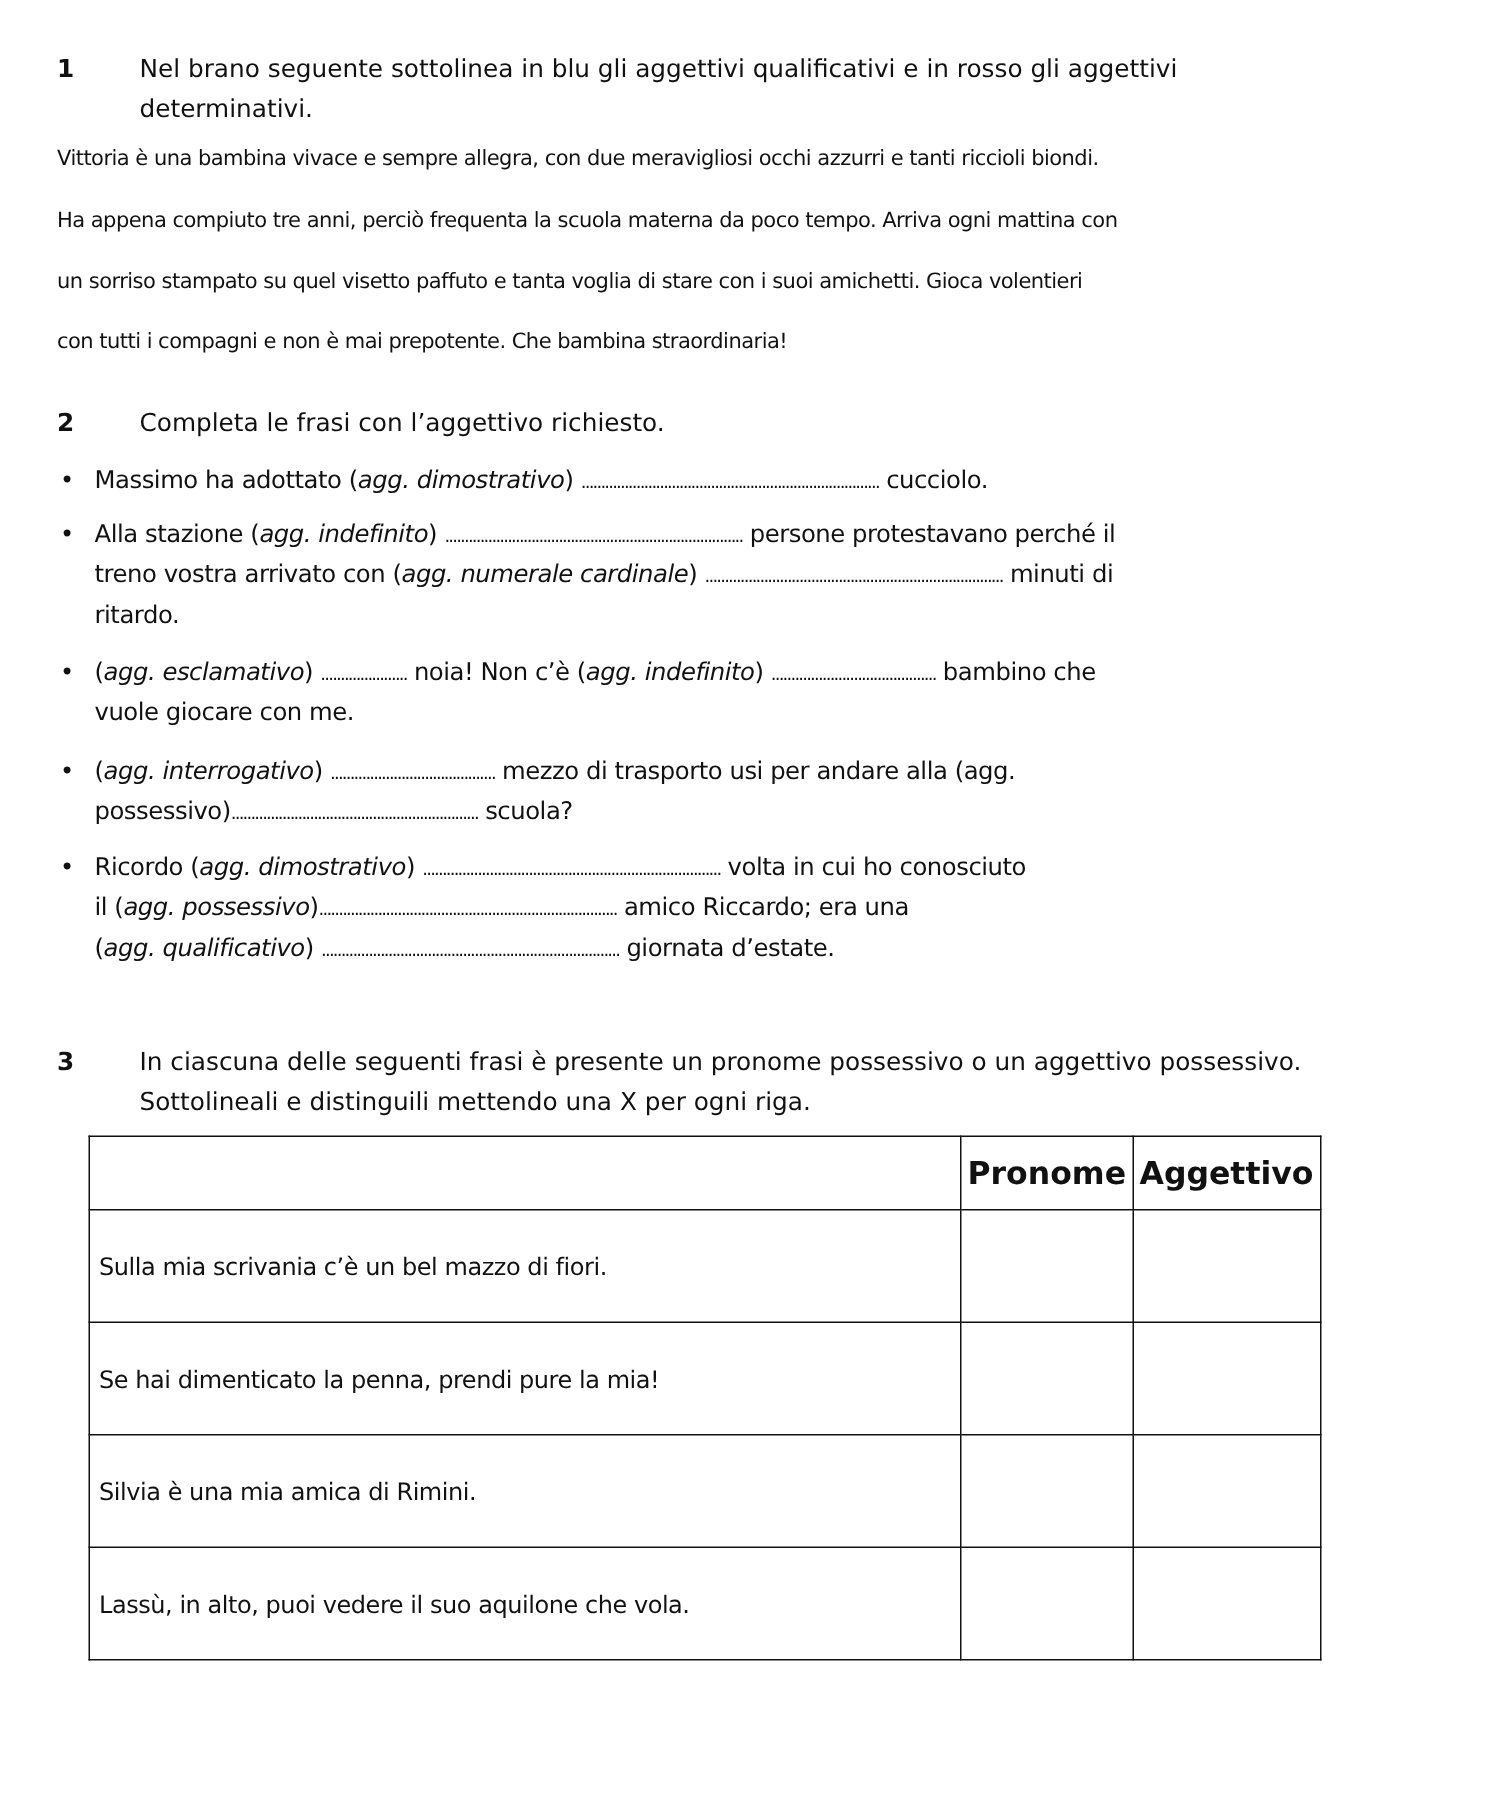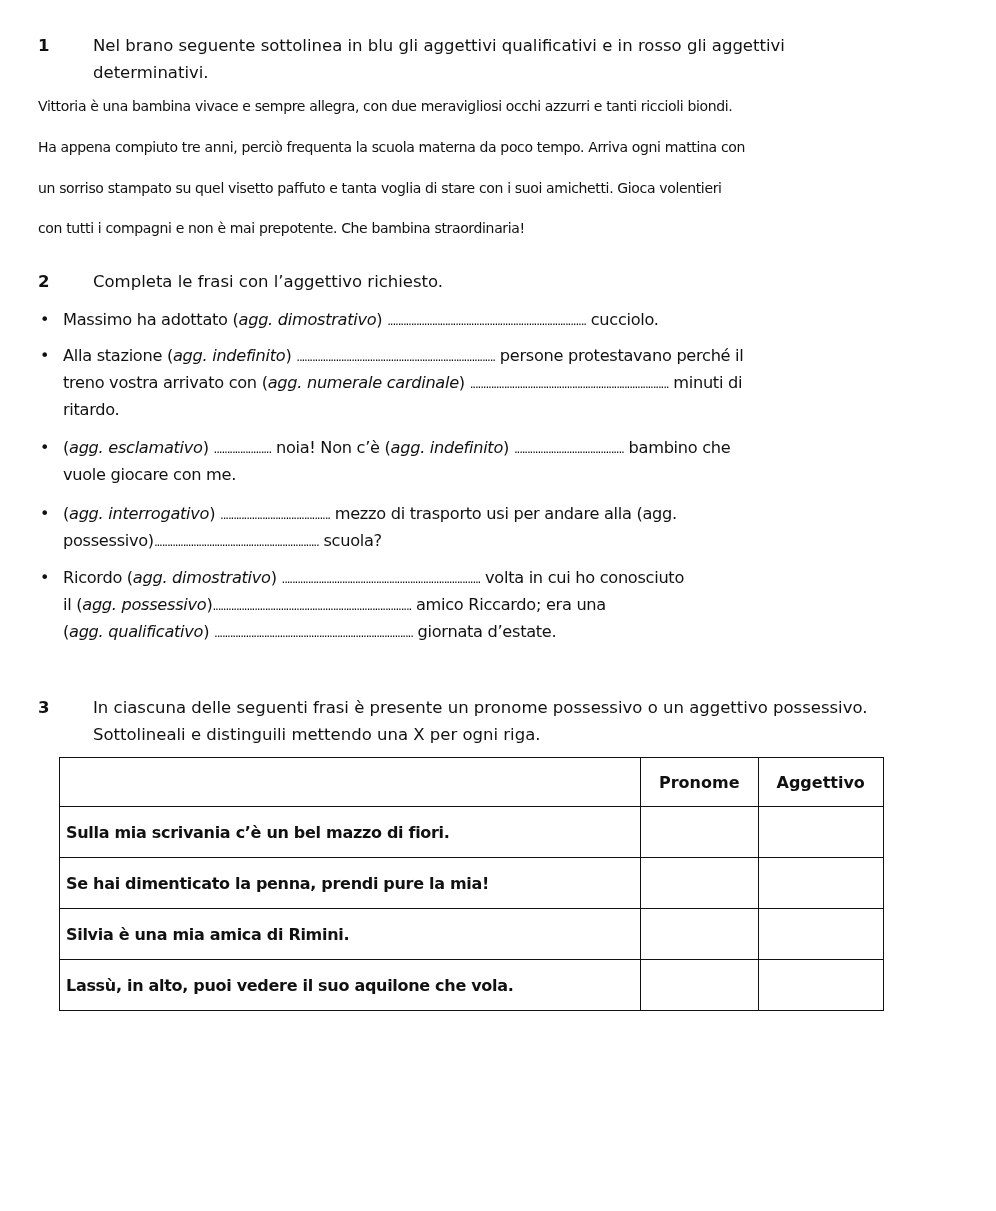--- a/index.html
+++ b/index.html
@@ -11,22 +11,22 @@
     .htext { position: absolute; left: 63px; font-weight: normal; font-size: 16.5px; white-space: nowrap; margin-left: 30px; }
     .para { position: absolute; left: 38px; font-size: 14px; white-space: nowrap; letter-spacing: -0.35px; }
     .bullet { position: absolute; left: 40px; font-size: 16px; }
     .bl { position: absolute; left: 63px; font-size: 16.2px; white-space: nowrap; letter-spacing: -0.3px; }
     .it { font-style: italic; text-align: center; }
     .dots { letter-spacing: -1.2px; font-size: 12px; }
     table.ex {
       position: absolute; left: 59px; top: 757px; border-collapse: collapse;
       font-family: "DejaVu Sans", sans-serif; font-size: 16px;
     }
-    table.ex td, table.ex th { border: 1.5px solid #111; padding: 0 6px; font-weight: bold; }
-    table.ex th { height: 48px; font-weight: bold; font-size: 16px; white-space: nowrap; text-align: right; padding: 0 18px; }
+    table.ex td, table.ex th { border: 1.5px solid #111; padding: 12px 6px; }
+    table.ex th { height: 48px; font-weight: bold; font-size: 21px; white-space: nowrap; text-align: right; padding: 0 4px; }
     table.ex td { height: 50px; }
     td.sent { width: 568px; white-space: nowrap; letter-spacing: -0.3px; }
     td.c1 { width: 74px; }
     td.c2 { width: 88px; }
   </style>
 </head>
 <body>
 
 <div>
   <span class="num" style="top:36px">1</span>

